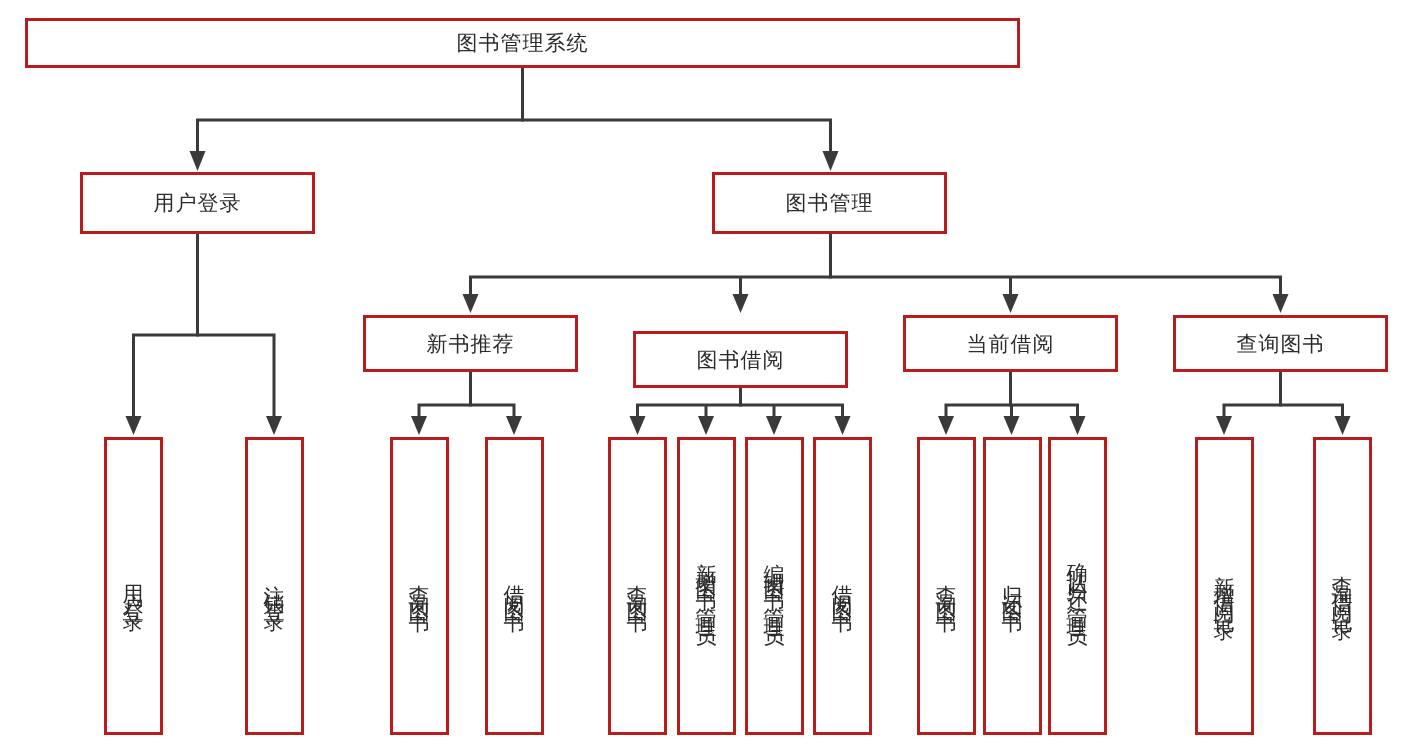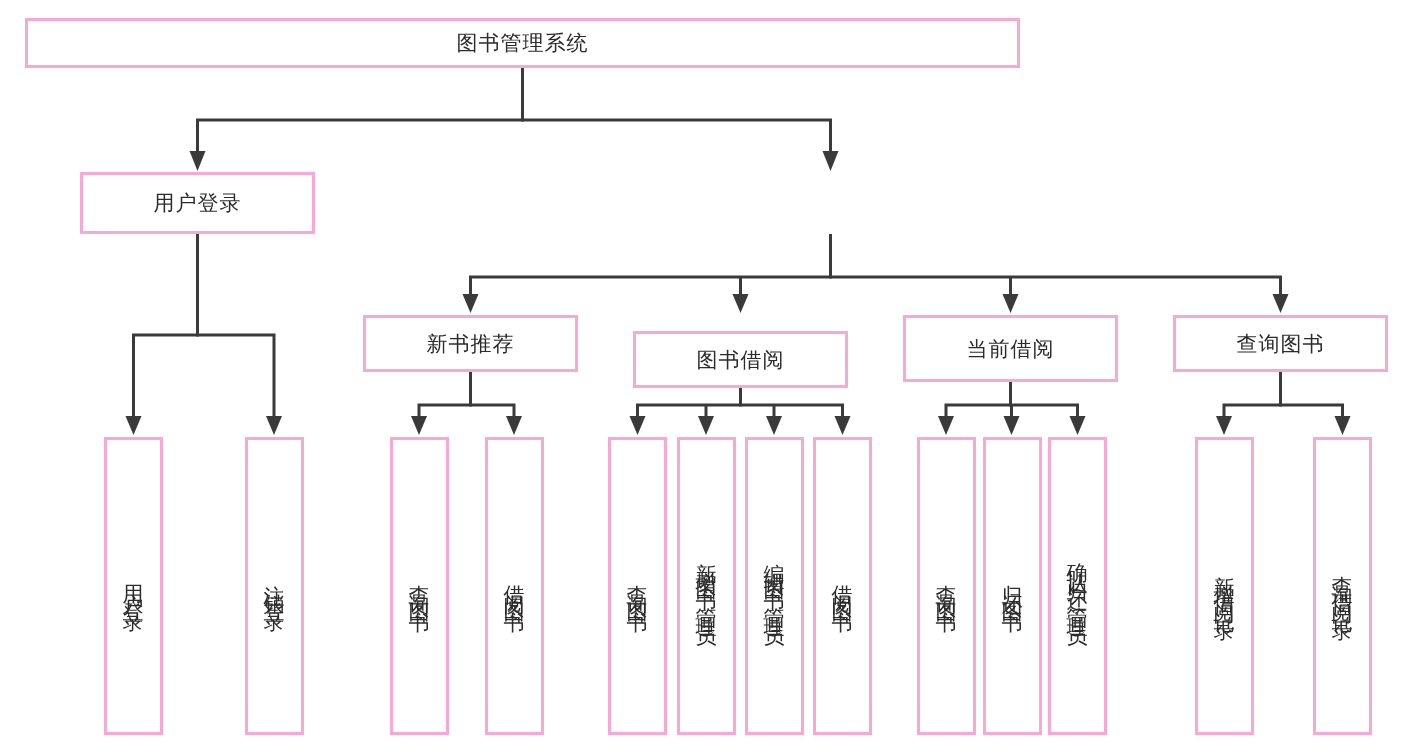--- a/index.html
+++ b/index.html
@@ -13,21 +13,21 @@
   }
   svg.wires {
     position: absolute;
     left: 0; top: 0;
     width: 1405px; height: 747px;
     pointer-events: none;
   }
   .node {
     position: absolute;
     box-sizing: border-box;
-    border: 3px solid #f9a8d4;
+    border: 3px solid #b91c1c;
     background: #ffffff;
     display: flex;
     align-items: center;
     justify-content: center;
     color: #2b2b2b;
     font-size: 21px;
     letter-spacing: 1px;
     z-index: 2;
   }
   .vnode span {
@@ -107,28 +107,31 @@
     </g>
   </svg>
 
   <div class="node" style="left:25px; top:18px; width:995px; height:50px;">
     <span>图书管理系统</span>
   </div>
 
   <div class="node" style="left:80px; top:172px; width:235px; height:62px;">
     <span>用户登录</span>
   </div>
+  <div class="node" style="left:712px; top:172px; width:235px; height:62px;">
+    <span>图书管理</span>
+  </div>
 
   <div class="node" style="left:363px; top:315px; width:215px; height:57px;">
     <span>新书推荐</span>
   </div>
   <div class="node" style="left:633px; top:331px; width:215px; height:57px;">
     <span>图书借阅</span>
   </div>
-  <div class="node" style="left:903px; top:315px; width:215px; height:67px;">
+  <div class="node" style="left:903px; top:315px; width:215px; height:57px;">
     <span>当前借阅</span>
   </div>
   <div class="node" style="left:1173px; top:315px; width:215px; height:57px;">
     <span>查询图书</span>
   </div>
 
   <div class="node vnode" style="left:104px; top:437px; width:59px; height:298px;">
     <span>用户登录</span>
   </div>
   <div class="node vnode" style="left:245px; top:437px; width:59px; height:298px;">

